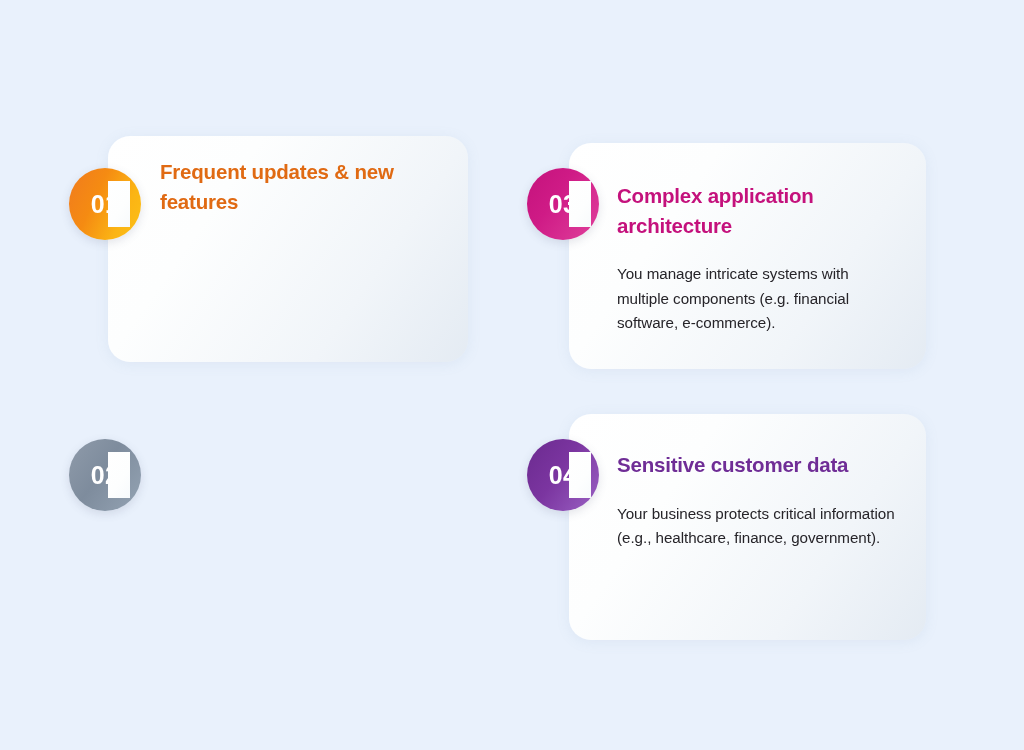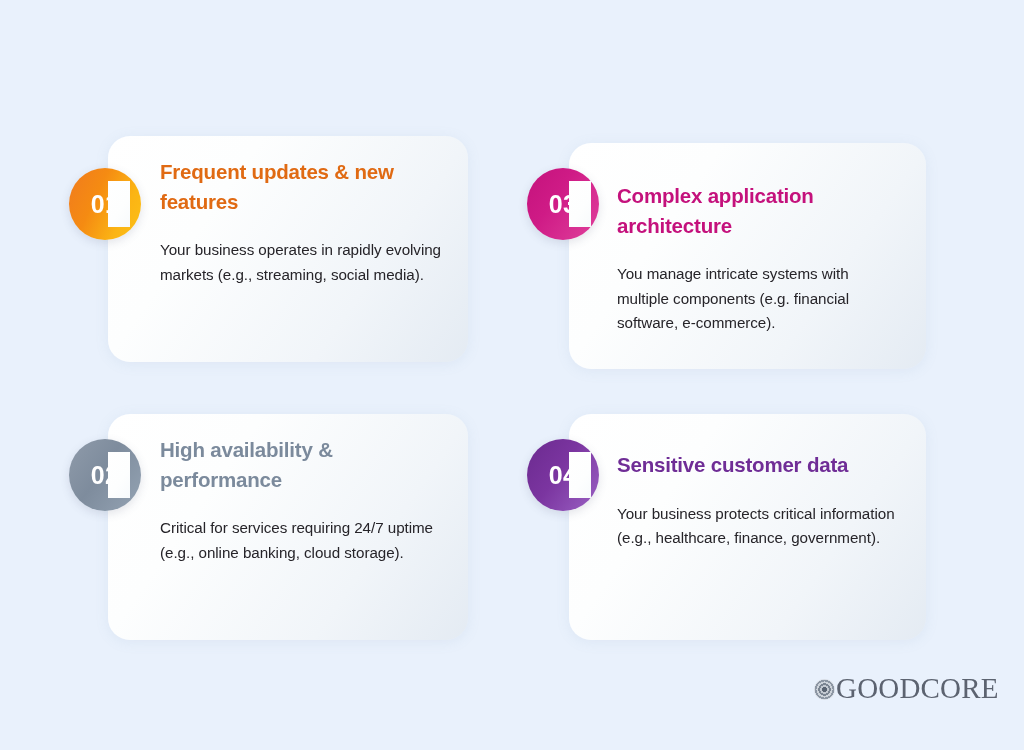--- a/index.html
+++ b/index.html
@@ -154,32 +154,25 @@
 </style>
 </head>
 <body style="background: rgb(233, 241, 252);">
 
 <div class="canvas">
 
 
   <div class="card card-1 theme-orange">
     <div class="card-inner">
       <p class="card-heading">Frequent updates &amp; new features</p>
-      <p class="card-body">Your business operates in rapidly evolving markets (e.g., streaming, social media).</p>
     </div>
   </div>
   <div class="badge badge-1">01</div>
   <div class="badge-notch notch-1"></div>
 
-  <div class="card card-2 theme-slate">
-    <div class="card-inner">
-      <p class="card-heading">High availability &amp; performance</p>
-      <p class="card-body">Critical for services requiring 24/7 uptime (e.g., online banking, cloud storage).</p>
-    </div>
-  </div>
   <div class="badge badge-2">02</div>
   <div class="badge-notch notch-2"></div>
 
   <div class="card card-3 theme-pink">
     <div class="card-inner">
       <p class="card-heading">Complex application architecture</p>
       <p class="card-body">You manage intricate systems with multiple components (e.g. financial software, e-commerce).</p>
     </div>
   </div>
   <div class="badge badge-3">03</div>
@@ -187,18 +180,14 @@
 
   <div class="card card-4 theme-purple">
     <div class="card-inner">
       <p class="card-heading">Sensitive customer data</p>
       <p class="card-body">Your business protects critical information (e.g., healthcare, finance, government).</p>
     </div>
   </div>
   <div class="badge badge-4">04</div>
   <div class="badge-notch notch-4"></div>
 
-  <div class="logo">
-    <span class="logo-mark"></span>
-    <span class="logo-text">GOODCORE</span>
-  </div>
 
 </div>
 
 </body></html>

